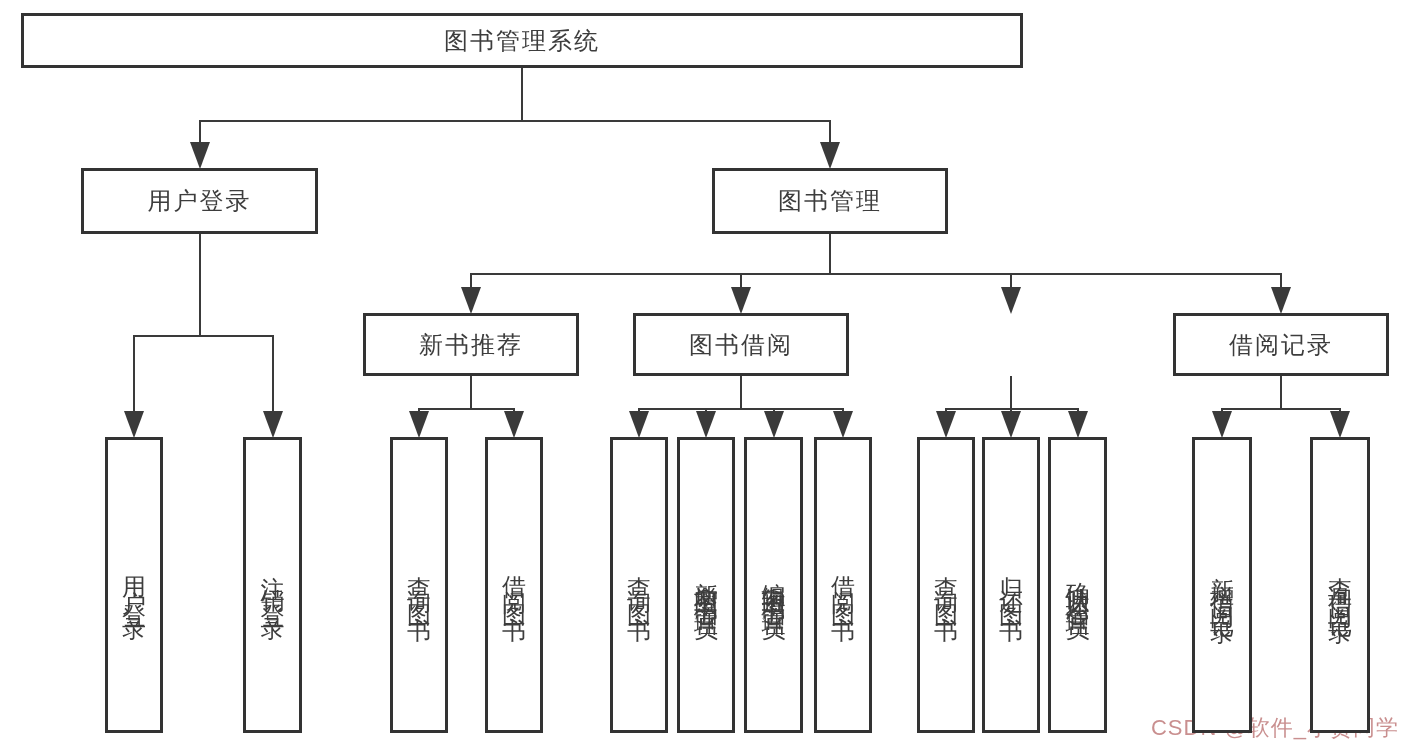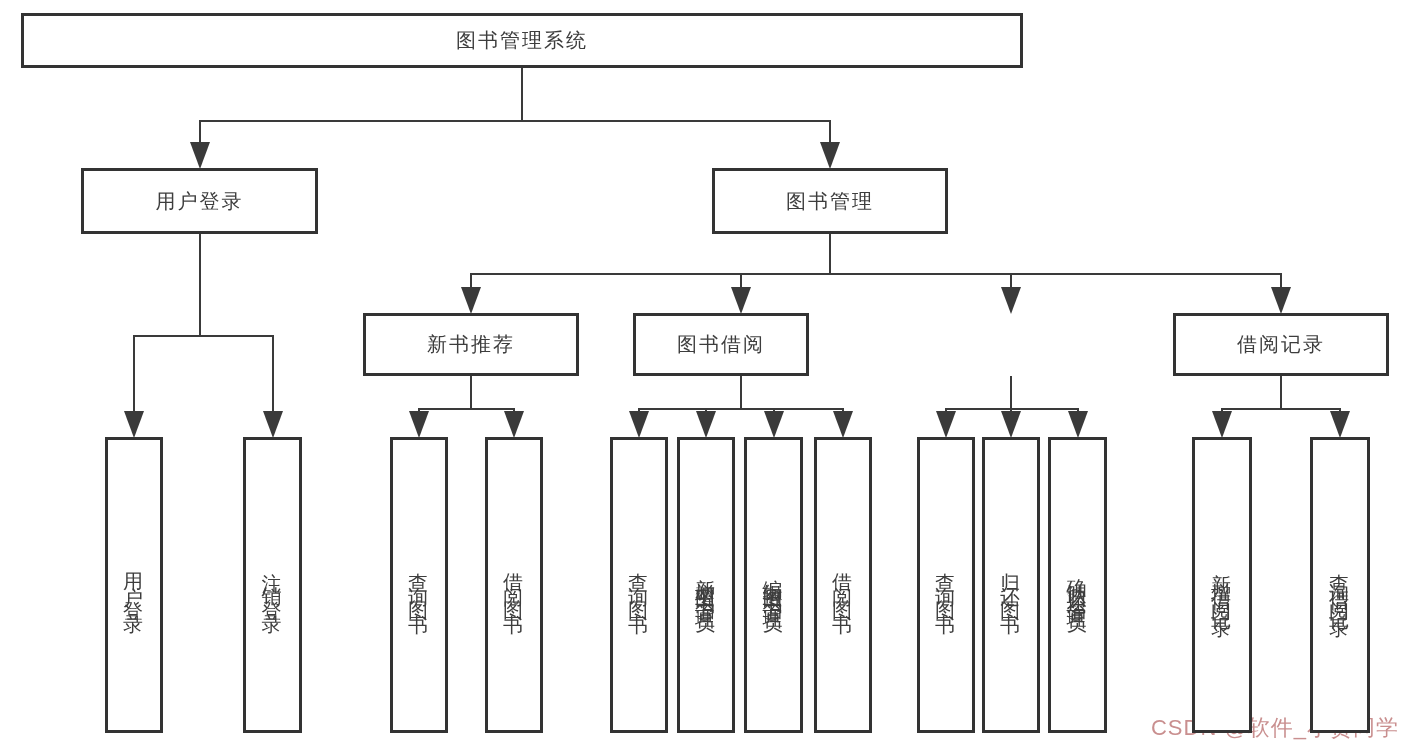--- a/index.html
+++ b/index.html
@@ -15,21 +15,21 @@
     position: absolute;
     box-sizing: border-box;
     background: #ffffff;
     border: 3px solid #333333;
     display: flex;
     align-items: center;
     justify-content: center;
     color: #3d3d3d;
   }
   .node span {
-    font-size: 20px;
+    font-size: 24px;
     white-space: nowrap;
   }
   .node.horizontal span { letter-spacing: 2px; }
   .node.vertical span {
     writing-mode: vertical-rl;
     text-orientation: mixed;
     white-space: normal;
   }
   .seg {
     position: absolute;
@@ -63,21 +63,21 @@
     </div>
     <div class="node horizontal" style="left: 81px; top: 168px; width: 237px; height: 66px;">
       <span>用户登录</span>
     </div>
     <div class="node horizontal" style="left: 712px; top: 168px; width: 236px; height: 66px;">
       <span>图书管理</span>
     </div>
     <div class="node horizontal" style="left: 363px; top: 313px; width: 216px; height: 63px;">
       <span>新书推荐</span>
     </div>
-    <div class="node horizontal" style="left: 633px; top: 313px; width: 176px; height: 63px; justify-content: center;">
+    <div class="node horizontal" style="left: 633px; top: 313px; width: 216px; height: 63px; justify-content: center;">
       <span>图书借阅</span>
     </div>
     <div class="node horizontal" style="left: 1173px; top: 313px; width: 216px; height: 63px;">
       <span>借阅记录</span>
     </div>
     <div class="node vertical" style="left: 105px; top: 437px; width: 58px; height: 296px;">
       <span style="letter-spacing: 14px;">用户登录</span>
     </div>
     <div class="node vertical" style="left: 243px; top: 437px; width: 59px; height: 296px;">
       <span style="letter-spacing: 14px;">注销登录</span>

